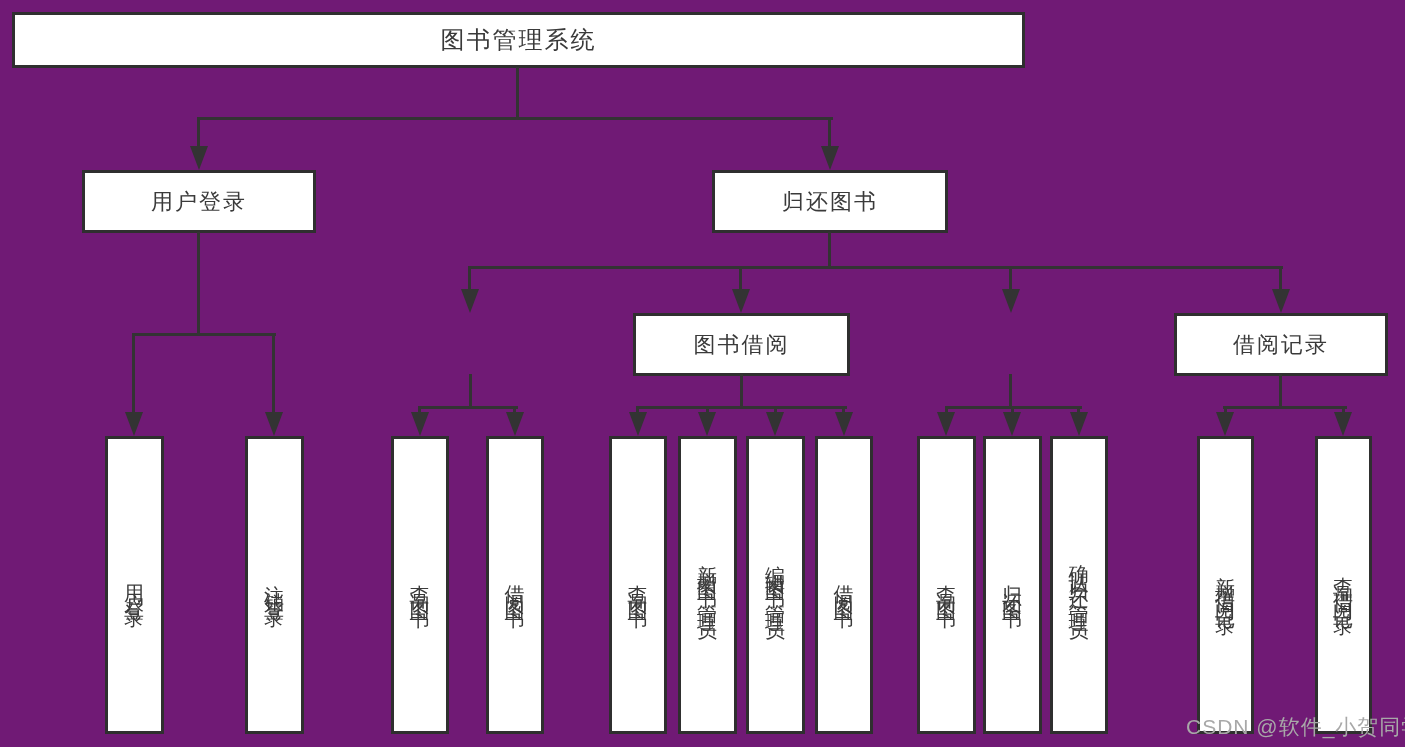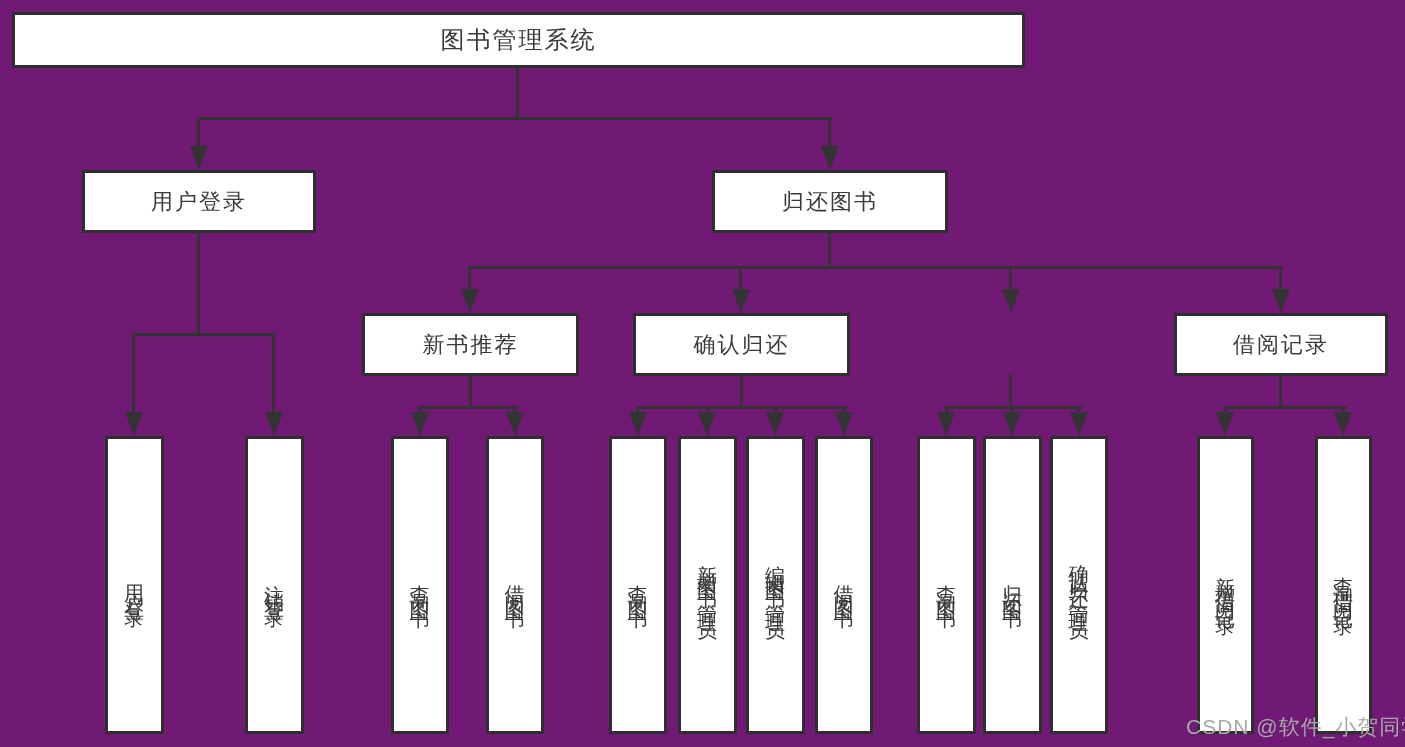--- a/index.html
+++ b/index.html
@@ -99,25 +99,22 @@
   <div class="hline" style="left:468px;top:266px;width:815px;"></div>
   <div class="vline" style="left:468px;top:266px;height:27px;"></div>
   <div class="ahead" style="left:461px;top:289px;"></div>
   <div class="vline" style="left:739px;top:266px;height:27px;"></div>
   <div class="ahead" style="left:732px;top:289px;"></div>
   <div class="vline" style="left:1009px;top:266px;height:27px;"></div>
   <div class="ahead" style="left:1002px;top:289px;"></div>
   <div class="vline" style="left:1279px;top:266px;height:27px;"></div>
   <div class="ahead" style="left:1272px;top:289px;"></div>
 
-  <div class="box" style="left:362px;top:313px;width:217px;height:63px;">
-    <span class="hlabel">新书推荐</span>
-  </div>
   <div class="box" style="left:633px;top:313px;width:217px;height:63px;">
-    <span class="hlabel">确认归还</span>
+    <span class="hlabel">图书借阅</span>
   </div>
   <div class="box" style="left:1174px;top:313px;width:214px;height:63px;">
     <span class="hlabel">借阅记录</span>
   </div>
 
   <div class="vline" style="left:469px;top:374px;height:35px;"></div>
   <div class="hline" style="left:418px;top:406px;width:100px;"></div>
   <div class="vline" style="left:418px;top:406px;height:10px;"></div>
   <div class="ahead" style="left:411px;top:412px;"></div>
   <div class="vline" style="left:513px;top:406px;height:10px;"></div>

